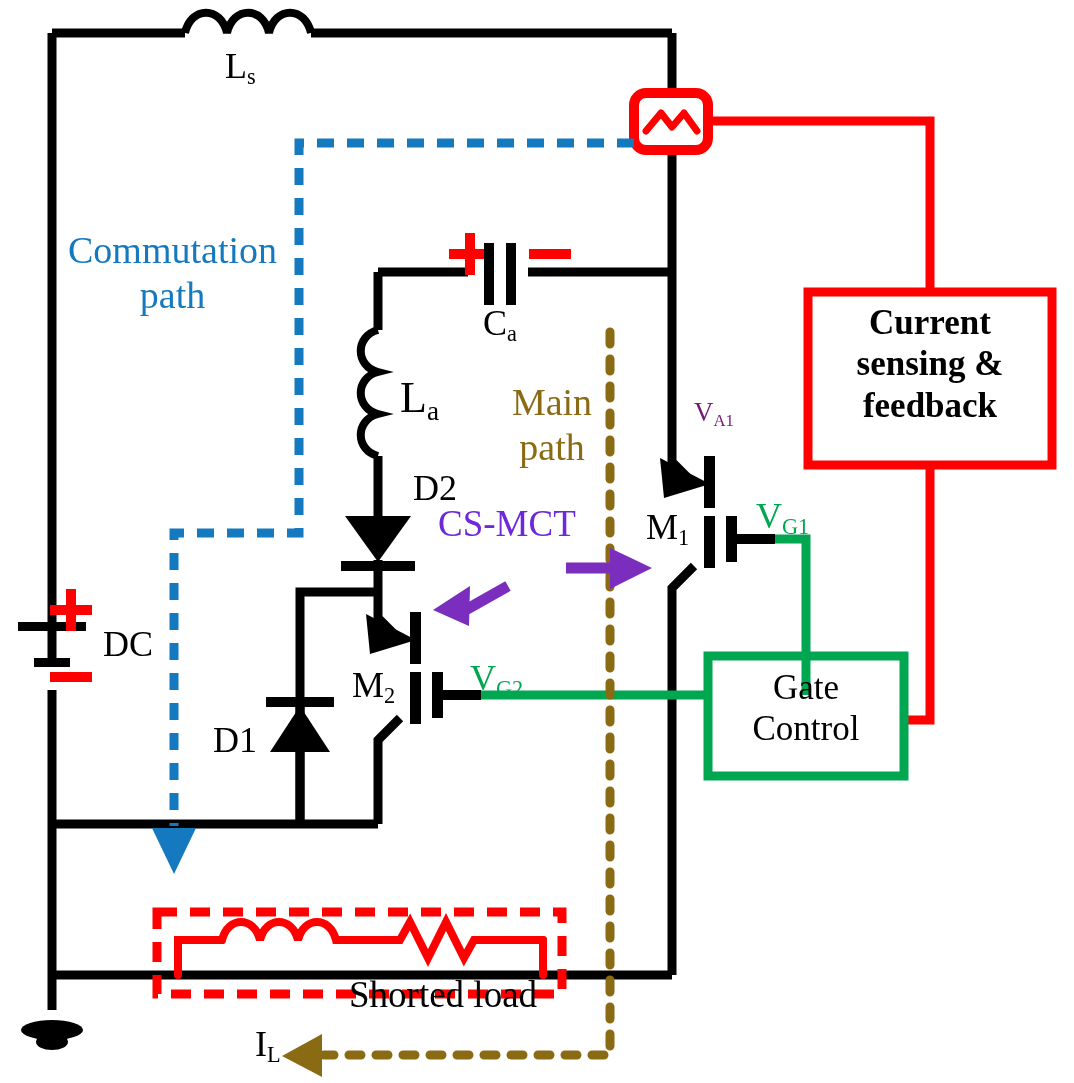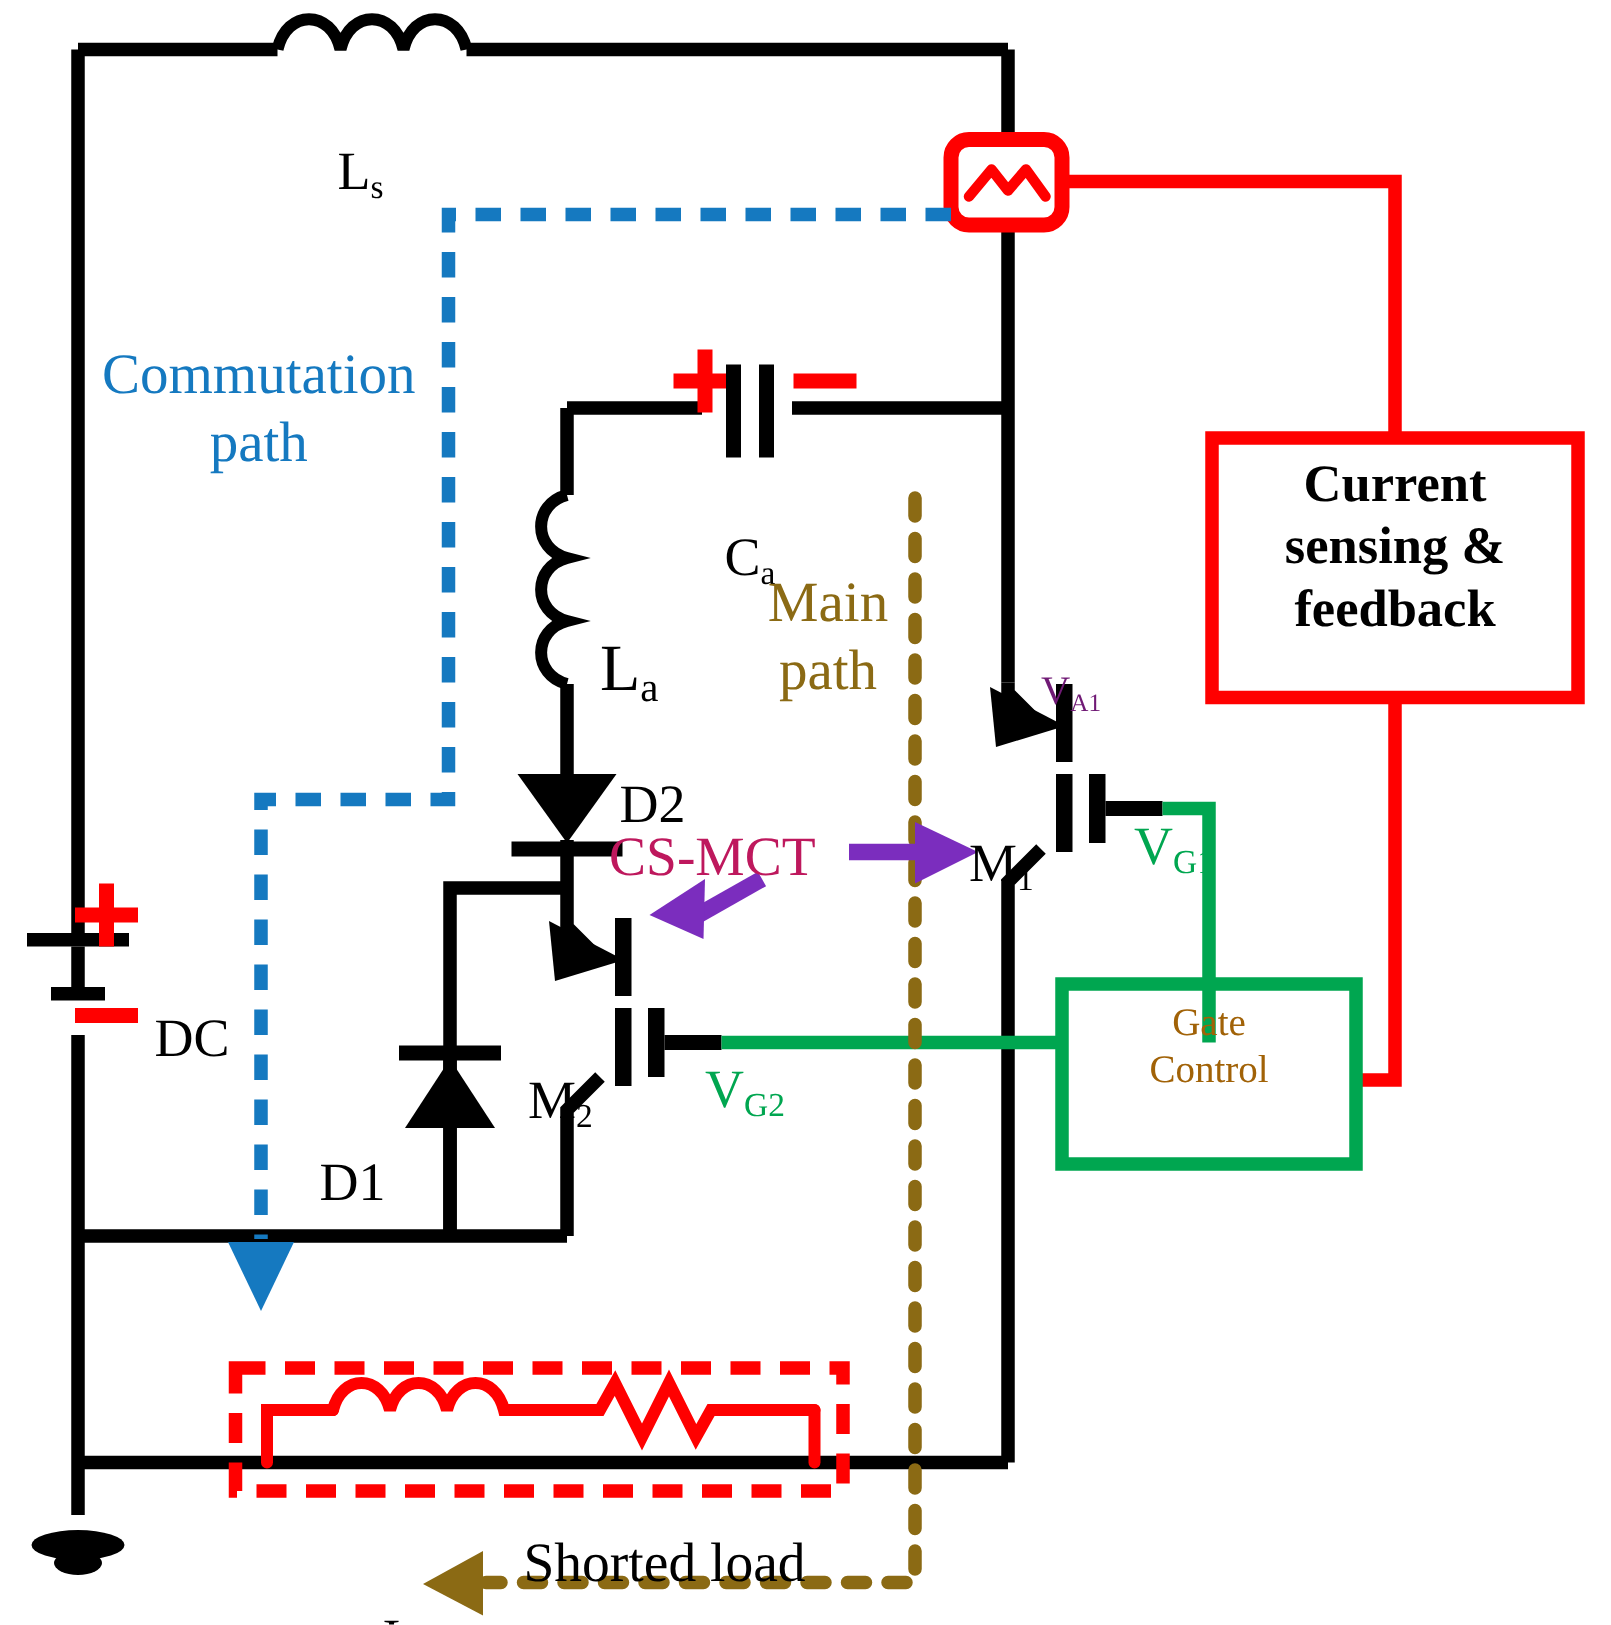--- a/index.html
+++ b/index.html
@@ -1,20 +1,20 @@
 <!DOCTYPE html>
 <html><head>
 <meta charset="utf-8">
 <style>
   html,body{margin:0;padding:0;background:#fff;}
   body{width:1074px;height:1083px;overflow:hidden;
        font-family:"Liberation Serif", serif;}
   #stage{position:relative;width:1074px;height:1083px;}
   svg.layer{position:absolute;left:0;top:0;width:1074px;height:1083px;}
-  .lbl{position:absolute;white-space:nowrap;line-height:1.05;margin-top:48px;}
+  .lbl{position:absolute;white-space:nowrap;line-height:1.05;}
   .sub{font-size:0.62em;vertical-align:-0.28em;}
   .boxtext{position:absolute;text-align:center;line-height:1.18;white-space:pre-line;}
 </style>
 </head>
 <body>
 
 <div id="stage">
 
   <svg class="layer">
     <g stroke="#000" stroke-width="9" fill="none" stroke-linecap="butt">
@@ -214,24 +214,24 @@
   <div class="lbl" style="left:255px;top:1026px;font-size:36px;color:#000;">
     <span>I</span><span class="sub">L</span>
   </div>
 
   <div class="boxtext" style="left:40px;top:228px;width:265px;font-size:38px;color:#1579C0;">Commutation
 path</div>
 
   <div class="boxtext" style="left:492px;top:380px;width:120px;font-size:38px;color:#8B6A14;">Main
 path</div>
 
-  <div class="lbl" style="left:406px;top:505px;font-size:37px;color:#be185d;">CS-MCT</div>
+  <div class="lbl" style="left:438px;top:505px;font-size:37px;color:#6d28d9;">CS-MCT</div>
 
   <div class="lbl" style="left:349px;top:976px;font-size:37px;color:#000;">Shorted load</div>
 
   <div class="boxtext" style="left:808px;top:302px;width:244px;font-size:35px;color:#000;font-weight:bold;">Current
 sensing &amp;
 feedback</div>
 
-  <div class="boxtext" style="left:708px;top:667px;width:196px;font-size:26px;color:#a16207;">Gate
+  <div class="boxtext" style="left:708px;top:667px;width:196px;font-size:35px;color:#000000;">Gate
 Control</div>
 
 </div>
 
 </body></html>

